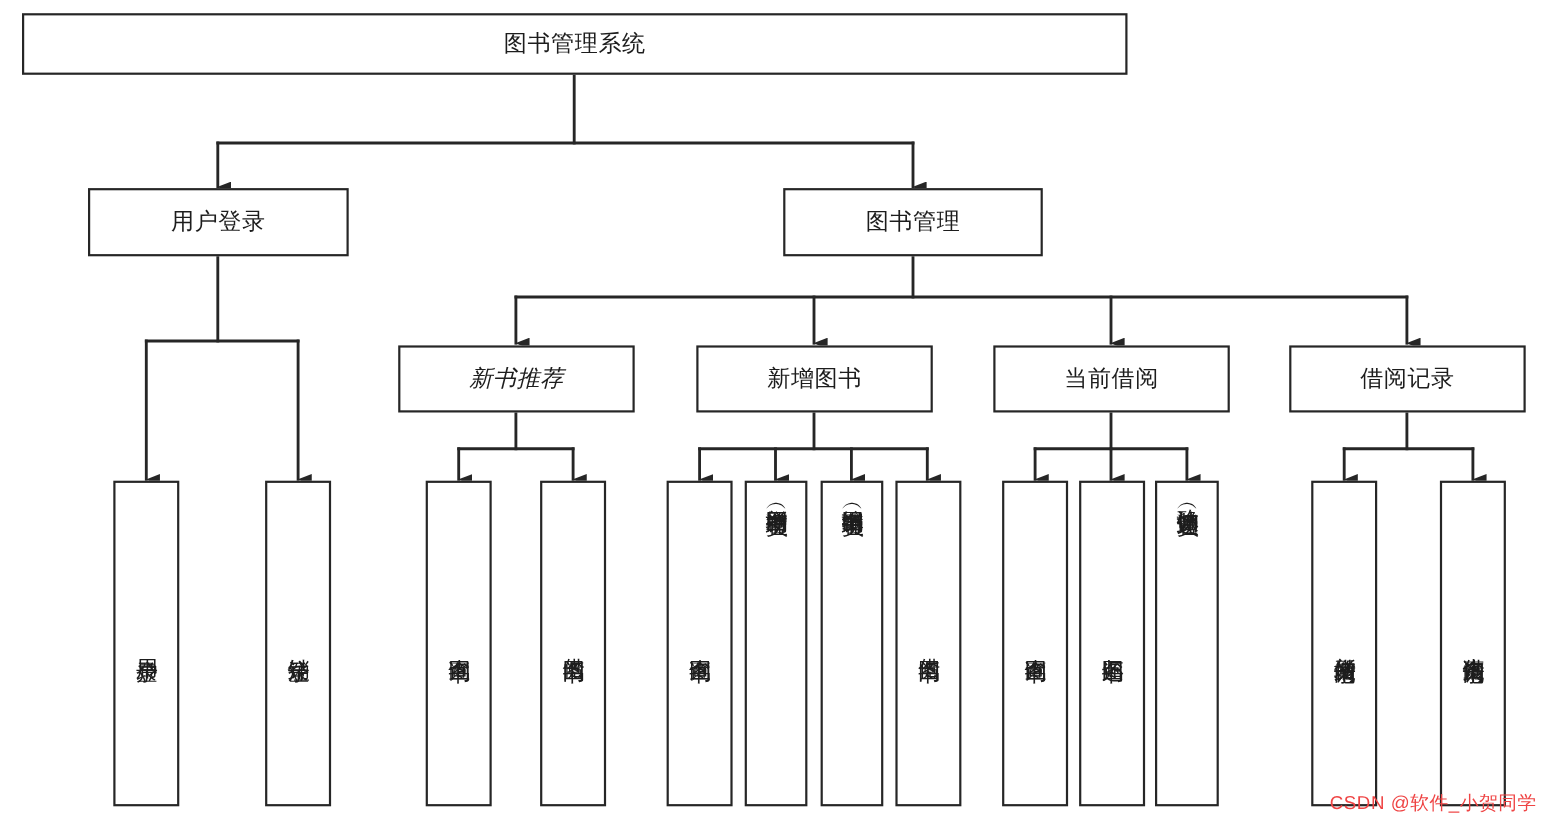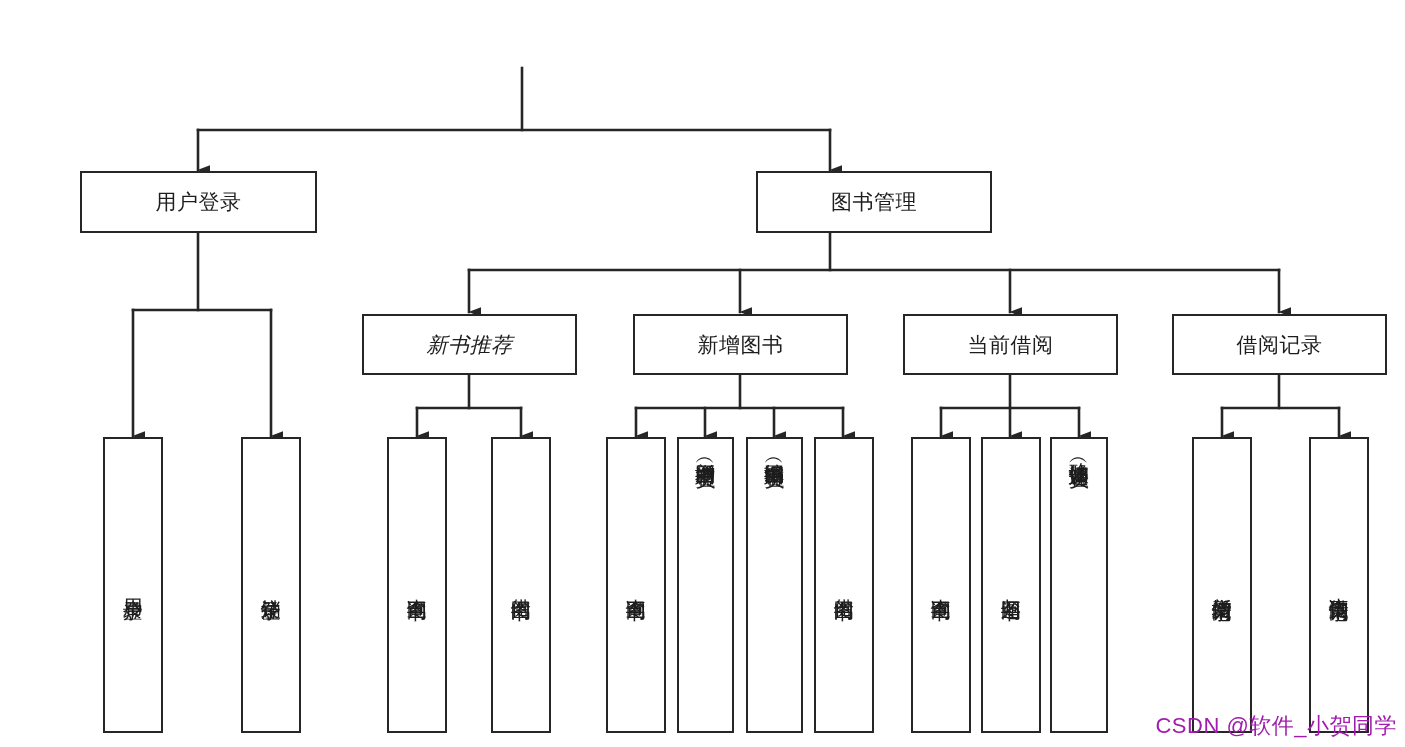--- a/index.html
+++ b/index.html
@@ -59,22 +59,22 @@
     padding-top: 8px;
   }
   .leaf-box.centered {
     align-items: center;
     padding-top: 0;
   }
   #watermark {
     position: absolute;
     right: 8px;
     bottom: 6px;
-    font-size: 22px;
-    color: #a21caf;
+    font-size: 17px;
+    color: #ef4444;
     white-space: nowrap;
     letter-spacing: 0.5px;
   }
 </style>
 </head>
 <body>
 
 <div id="diagram-root">
 
   <svg id="flow-svg" viewBox="0 0 1405 747" xmlns="http://www.w3.org/2000/svg">
@@ -123,26 +123,29 @@
       <path d="M 1010,408 L 1010,436" marker-end="url(#arrowhead)"></path>
       <path d="M 1079,408 L 1079,436" marker-end="url(#arrowhead)"></path>
 
       <path d="M 1279,375 L 1279,408"></path>
       <path d="M 1222,408 L 1339,408"></path>
       <path d="M 1222,408 L 1222,436" marker-end="url(#arrowhead)"></path>
       <path d="M 1339,408 L 1339,436" marker-end="url(#arrowhead)"></path>
     </g>
   </svg>
 
+  <div class="node-box" style="left:20px; top:12px; width:1005px; height:56px;">
+    <span class="node-label-h">图书管理系统</span>
+  </div>
 
   <div class="node-box" style="left:80px; top:171px; width:237px; height:62px;">
     <span class="node-label-h">用户登录</span>
   </div>
 
-  <div class="node-box" style="left:712px; top:171px; width:236px; height:62px;margin-left:44px;">
+  <div class="node-box" style="left:712px; top:171px; width:236px; height:62px;">
     <span class="node-label-h">图书管理</span>
   </div>
 
   <div class="node-box" style="left:362px; top:314px; width:215px; height:61px;font-style:italic;">
     <span class="node-label-h">新书推荐</span>
   </div>
 
   <div class="node-box" style="left:633px; top:314px; width:215px; height:61px;">
     <span class="node-label-h">新增图书</span>
   </div>

